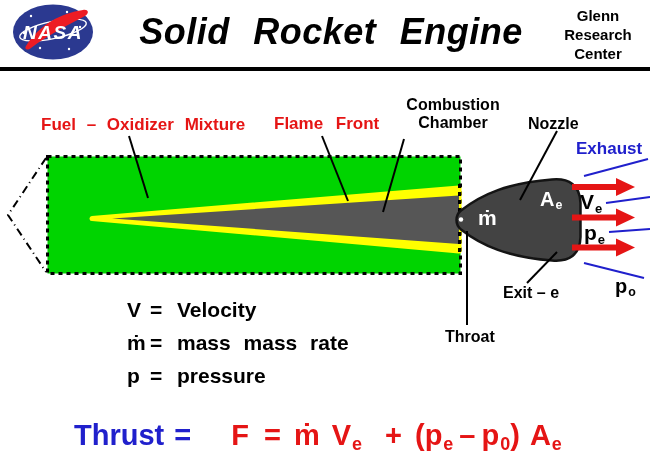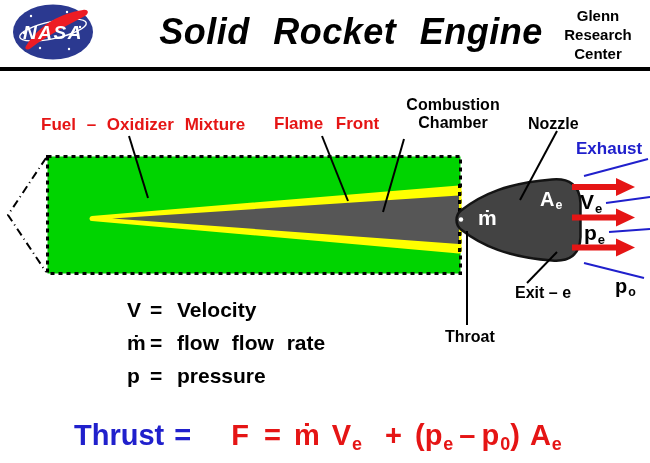--- a/index.html
+++ b/index.html
@@ -11,42 +11,42 @@
   body{font-family:"Liberation Sans","DejaVu Sans",sans-serif;}
   #stage{position:relative;width:650px;height:463px;background:#fff;overflow:hidden;}
 
   
   .logo-wrap{position:absolute;left:11px;top:3px;width:84px;height:58px;text-align:center;}
   .logo-ball{fill:var(--c-logo-blue);}
   .logo-orbit{fill:none;stroke:#fff;stroke-width:1.4px;}
   .logo-swoosh{fill:var(--c-logo-red);}
   .logo-text{fill:#fff;font-weight:bold;font-style:italic;font-size:19px;letter-spacing:1.5px;}
   .logo-star{fill:#fff;}
-  .page-title{position:absolute;left:156px;top:11px;width:390px;text-align:center;
+  .page-title{position:absolute;left:136px;top:11px;width:390px;text-align:center;
     font-size:36px;font-weight:bold;font-style:italic;color:#000;word-spacing:13px;letter-spacing:.5px;}
   .org-block{position:absolute;left:548px;top:6px;width:100px;text-align:center;
     font-size:15px;font-weight:bold;color:#000;line-height:19px;}
   .header-rule{position:absolute;left:0;top:67px;width:650px;height:4px;background:#000;}
 
   
   .lbl{position:absolute;font-weight:bold;color:#000;white-space:nowrap;}
   .red{color:var(--c-red);}
   .blue{color:var(--c-blue);text-align:center;}
   .white{color:#fff;}
   .fuel-lbl{left:41px;top:115px;font-size:17px;word-spacing:6px;}
   .flame-lbl{left:274px;top:114px;font-size:17px;word-spacing:8px;}
   .comb-lbl{left:402px;top:96px;width:102px;text-align:center;font-size:16px;line-height:18px;}
   .nozzle-lbl{left:528px;top:107px;font-size:16px;margin-top:8px;}
   .exhaust-lbl{left:576px;top:139px;font-size:17px;}
   .mdot-lbl{left:478px;top:206px;font-size:21px;}
   .ae-lbl{left:540px;top:188px;font-size:20px;}
   .ve-lbl{left:580px;top:190px;font-size:21px;}
   .pe-lbl{left:584px;top:221px;font-size:21px;}
   .po-lbl{left:615px;top:275px;font-size:20px;}
-  .exit-lbl{left:503px;top:284px;font-size:16px;margin-left:12px;}
+  .exit-lbl{left:503px;top:284px;font-size:16px;}
   .throat-lbl{left:445px;top:328px;font-size:16px;}
   .sub{font-size:62%;position:relative;top:.28em;margin-left:1px;}
 
   
   .diagram-svg{position:absolute;left:0;top:0;width:650px;height:463px;}
   .grain-rect{fill:var(--c-green);stroke:#000;stroke-width:3;stroke-dasharray:4 4;}
   .chevron{fill:none;stroke:#000;stroke-width:2;stroke-dasharray:8 4 1 4;}
   .flame-wedge{fill:var(--c-yellow);stroke:var(--c-yellow);stroke-width:5;stroke-linejoin:round;}
   .gas-wedge{fill:var(--c-propellant-gray);}
   .neck{fill:var(--c-propellant-gray);}
@@ -163,21 +163,21 @@
 
   <div class="legend">
     <div class="legend-row">
       <span class="legend-sym">V</span>
       <span class="legend-eq">=</span>
       <span class="legend-def">Velocity</span>
     </div>
     <div class="legend-row">
       <span class="legend-sym">ṁ</span>
       <span class="legend-eq">=</span>
-      <span class="legend-def">flow flow rate</span>
+      <span class="legend-def">mass mass rate</span>
     </div>
     <div class="legend-row">
       <span class="legend-sym">p</span>
       <span class="legend-eq">=</span>
       <span class="legend-def">pressure</span>
     </div>
   </div>
 
   <div class="equation">
     <span class="eq-lhs">Thrust =</span>

